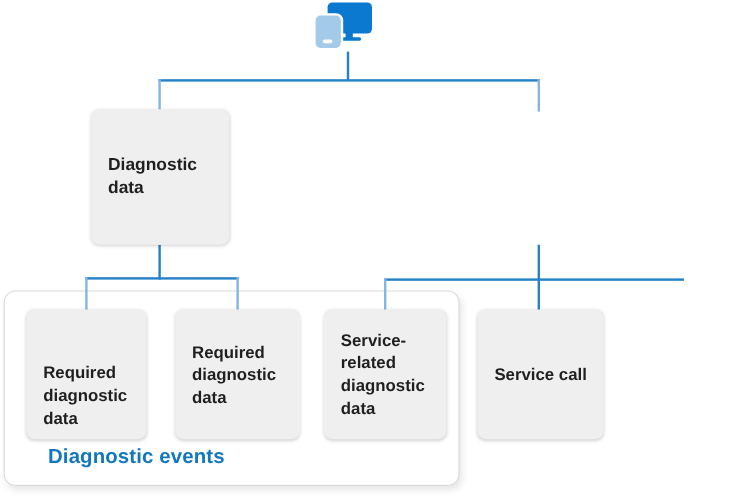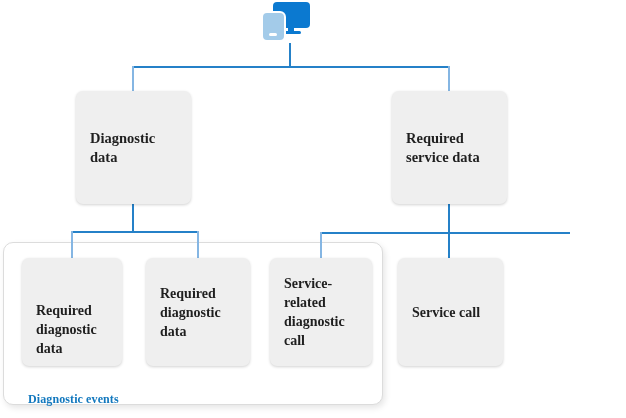--- a/index.html
+++ b/index.html
@@ -1,29 +1,29 @@
 <!DOCTYPE html>
 <html><head>
 <meta charset="utf-8">
 <style>
   html,body{margin:0;padding:0;background:#ffffff;}
   .stage{
     position:relative;width:570px;height:418px;background:#ffffff;overflow:hidden;
-    font-family:Liberation Serif, serif;
+    font-family:Liberation Sans, sans-serif;
   }
   
   .group-box{
     position:absolute;left:3px;top:242px;width:380px;height:163px;
     background:#ffffff;border:1px solid #dcdcdc;border-radius:10px;
     box-shadow:2px 3px 6px rgba(0,0,0,0.10);
     z-index:1;box-sizing:border-box;
   }
   .group-label{
-    position:absolute;left:28px;top:371px;z-index:4;
-    font-size:12px;font-weight:700;letter-spacing:0.1px;margin-top:21px;
+    position:absolute;left:40px;top:371px;z-index:4;
+    font-size:17px;font-weight:700;letter-spacing:0.1px;
   }
   
   .line{position:absolute;z-index:2;}
   .line.h{height:2px;}
   .line.v{width:2px;}
   .l-stem-icon   {left:289px;top:43px; height:24px;}
   .l-h-top       {left:132px;top:66px; width:318px;}
   .l-drop-tl     {left:132px;top:66px; height:27px;}
   .l-drop-tr     {left:448px;top:66px; height:27px;}
   .l-stem-diag   {left:132px;top:204px;height:29px;}
@@ -87,32 +87,29 @@
   <div class="line v l-drop-req" style="background-color: rgb(133, 182, 227);"></div>
   <div class="line v l-drop-opt" style="background-color: rgb(133, 182, 227);"></div>
   <div class="line v l-stem-reqsvc" style="background-color: rgb(37, 129, 200);"></div>
   <div class="line h l-h-right" style="background-color: rgb(37, 129, 200);"></div>
   <div class="line v l-drop-srv" style="background-color: rgb(133, 182, 227);"></div>
   <div class="line v l-drop-cnt" style="background-color: rgb(133, 182, 227);"></div>
 
   <div class="node node--lg n-diagnostic">
     <span>Diagnostic data</span>
   </div>
-  <div class="node node--lg n-reqservice">
-    <span>Required service data</span>
-  </div>
 
   <div class="node node--sm n-reqdiag">
     <span>Required diagnostic data</span>
   </div>
   <div class="node node--sm n-optdiag">
     <span>Required diagnostic data</span>
   </div>
   <div class="node node--sm n-srvrel">
-    <span>Service-related diagnostic call</span>
+    <span>Service-related diagnostic data</span>
   </div>
   <div class="node node--sm n-srvcall">
     <span>Service call</span>
   </div>
 
   <div class="group-label" style="color: rgb(18, 120, 190);">Diagnostic events</div>
 
 </div>
 
 </body></html>

